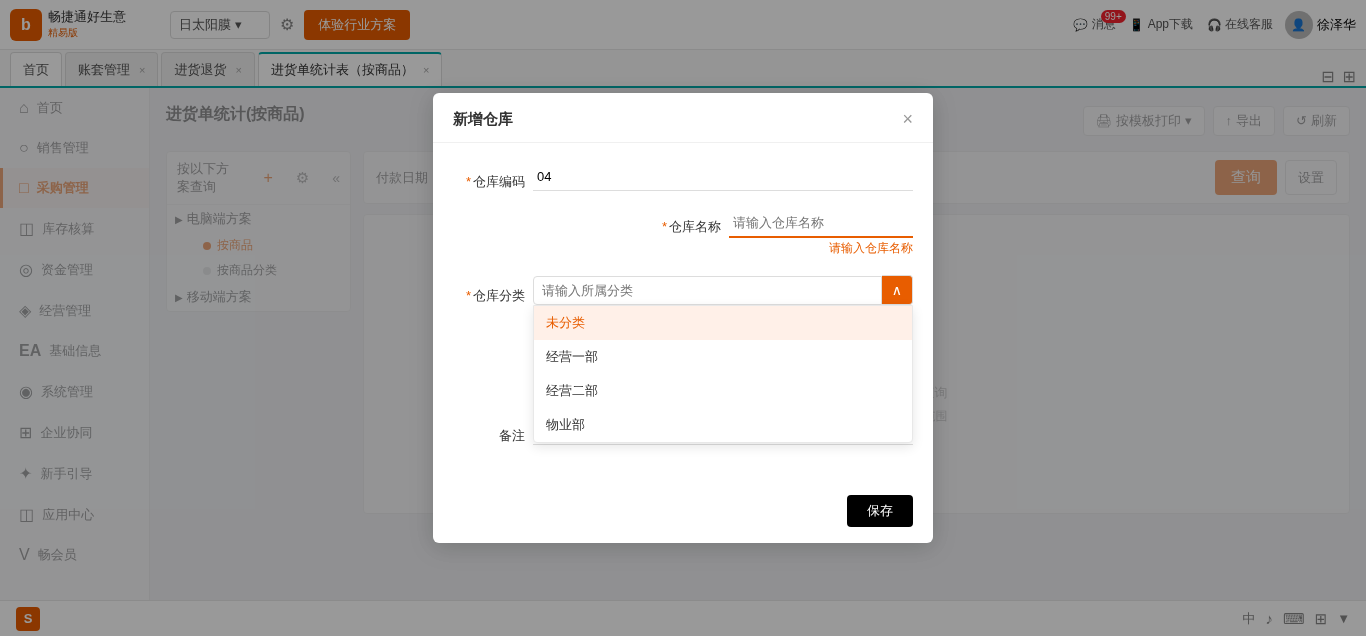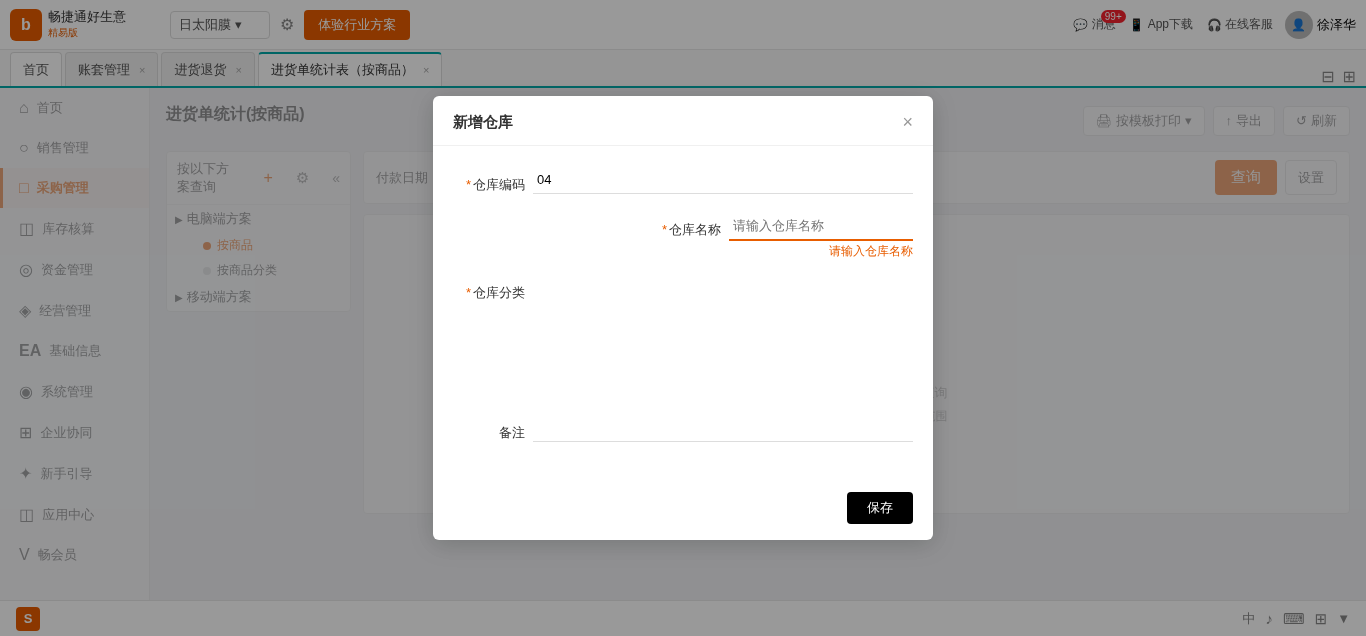--- a/index.html
+++ b/index.html
@@ -485,20 +485,33 @@
       <div class="form-row" style="flex-direction:column;">
         <div style="display:flex;align-items:center;">
           <span class="form-label required">仓库名称</span>
           <input type="text" class="form-input error" style="flex: 1 1 0%; border-top: none; border-right: none; border-left: none; border-image: initial; border-bottom: 2px solid rgb(232, 93, 0); padding: 6px 4px; font-size: 13px; outline: none;" placeholder="请输入仓库名称">
         </div>
         <div style="padding-left:88px;color:#e85d00;font-size:12px;margin-top:2px;">请输入仓库名称</div>
       </div>
 
       <div class="form-row" style="position:relative;">
         <span class="form-label required">仓库分类</span>
+        <div style="flex:1;position:relative;">
+          <div class="category-input-row">
+            <input type="text" class="category-input" placeholder="请输入所属分类" style="flex: 1 1 0%; border: 1px solid rgb(221, 221, 221); border-radius: 4px 0px 0px 4px; padding: 6px 8px; font-size: 13px; outline: none;">
+            <div class="category-toggle">∧</div>
+          </div>
+
+          <div class="dropdown-list">
+            <div class="dropdown-item selected">未分类</div>
+            <div class="dropdown-item">经营一部</div>
+            <div class="dropdown-item">经营二部</div>
+            <div class="dropdown-item">物业部</div>
+          </div>
+        </div>
       </div>
 
       <div class="form-row" style="margin-top:100px;">
         <span class="form-label">备注</span>
         <textarea class="form-textarea" style="flex: 1 1 0%; border-top: none; border-right: none; border-left: none; border-image: initial; border-bottom: 1px solid rgb(221, 221, 221); padding: 6px 4px; font-size: 13px; outline: none; resize: none; height: 40px;"></textarea>
       </div>
 
     </div>
     <div class="modal-footer">
       <button class="btn-save">保存</button>

